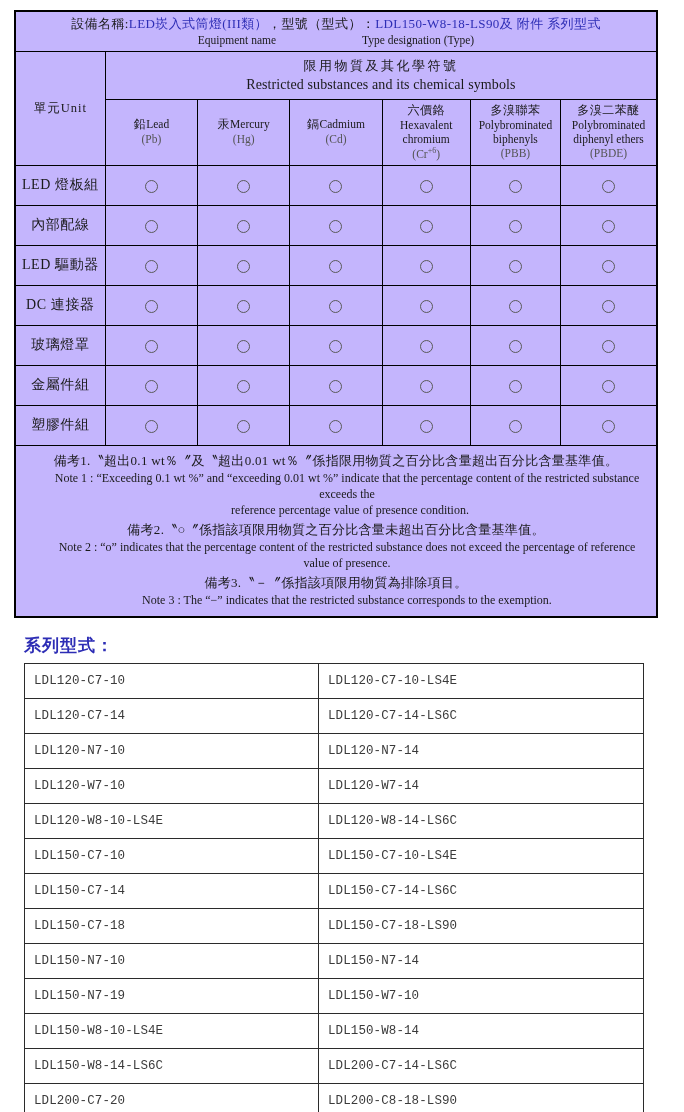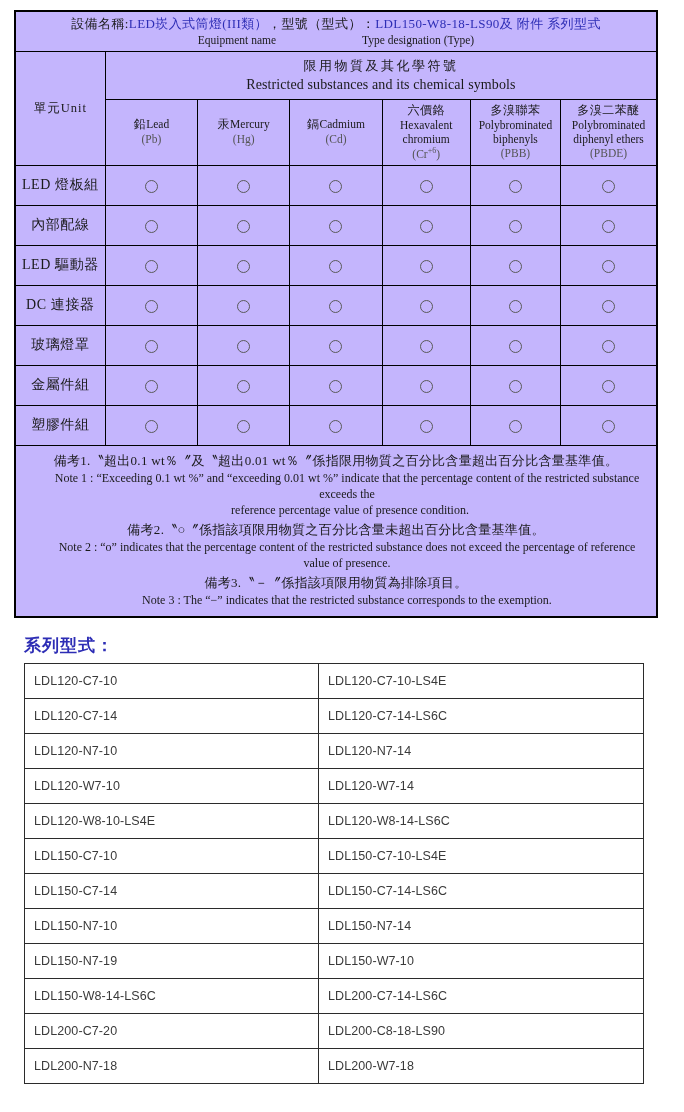--- a/index.html
+++ b/index.html
@@ -150,21 +150,21 @@
   .series-table {
     width: 620px;
     margin-left: 10px;
     border-collapse: collapse;
     table-layout: fixed;
   }
   .series-table td {
     border: 1px solid #2b2b2b;
     height: 34px;
     padding: 0 0 0 9px;
-    font-family: Liberation Sans, sans-serif;
+    font-family: Liberation Mono, monospace;
     font-size: 12.5px;
     color: #3a3a3a;
     letter-spacing: 0.1px;
     vertical-align: middle;
   }
   .series-table td.col-left { width: 284px; }
 </style>
 </head>
 <body>
 
@@ -343,28 +343,36 @@
     </tr>
     <tr>
       <td class="col-left">LDL150-C7-10</td>
       <td>LDL150-C7-10-LS4E</td>
     </tr>
     <tr>
       <td class="col-left">LDL150-C7-14</td>
       <td>LDL150-C7-14-LS6C</td>
     </tr>
     <tr>
+      <td class="col-left">LDL150-C7-18</td>
+      <td>LDL150-C7-18-LS90</td>
+    </tr>
+    <tr>
       <td class="col-left">LDL150-N7-10</td>
       <td>LDL150-N7-14</td>
     </tr>
     <tr>
       <td class="col-left">LDL150-N7-19</td>
       <td>LDL150-W7-10</td>
     </tr>
     <tr>
+      <td class="col-left">LDL150-W8-10-LS4E</td>
+      <td>LDL150-W8-14</td>
+    </tr>
+    <tr>
       <td class="col-left">LDL150-W8-14-LS6C</td>
       <td>LDL200-C7-14-LS6C</td>
     </tr>
     <tr>
       <td class="col-left">LDL200-C7-20</td>
       <td>LDL200-C8-18-LS90</td>
     </tr>
     <tr>
       <td class="col-left">LDL200-N7-18</td>
       <td>LDL200-W7-18</td>

